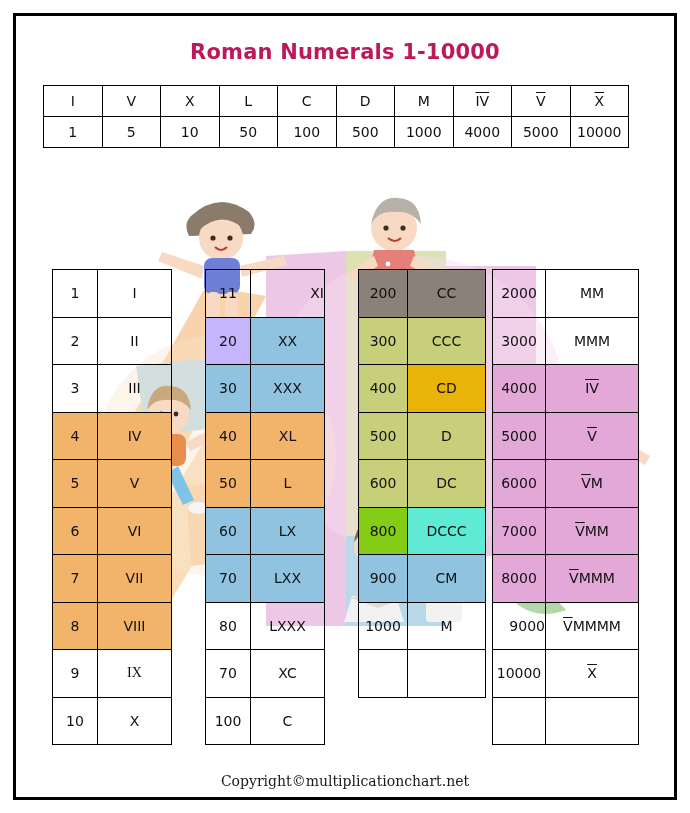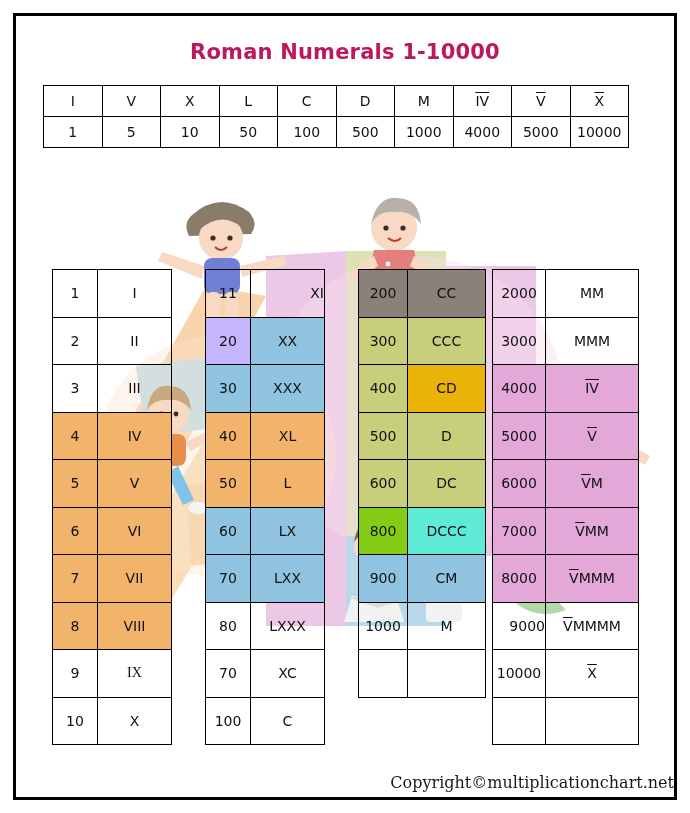--- a/index.html
+++ b/index.html
@@ -102,22 +102,22 @@
   .col.c3 td.num { width: 48px; }
   .col.c3 td.rom { width: 77px; }
   .col.c4 td.num { width: 52px; }
   .col.c4 td.rom { width: 92px; }
 
   .copyright {
     position: absolute;
     left: 0;
     top: 757px;
     width: 100%;
-    text-align: right;
-    font-size: 16px;
+    text-align: center;
+    font-size: 14px;
     color: #1a1a1a;
     font-family: "DejaVu Serif", serif;
   }
 </style>
 </head>
 <body>
 
 <div class="page">
 
   <div class="title">Roman Numerals 1-10000</div>

